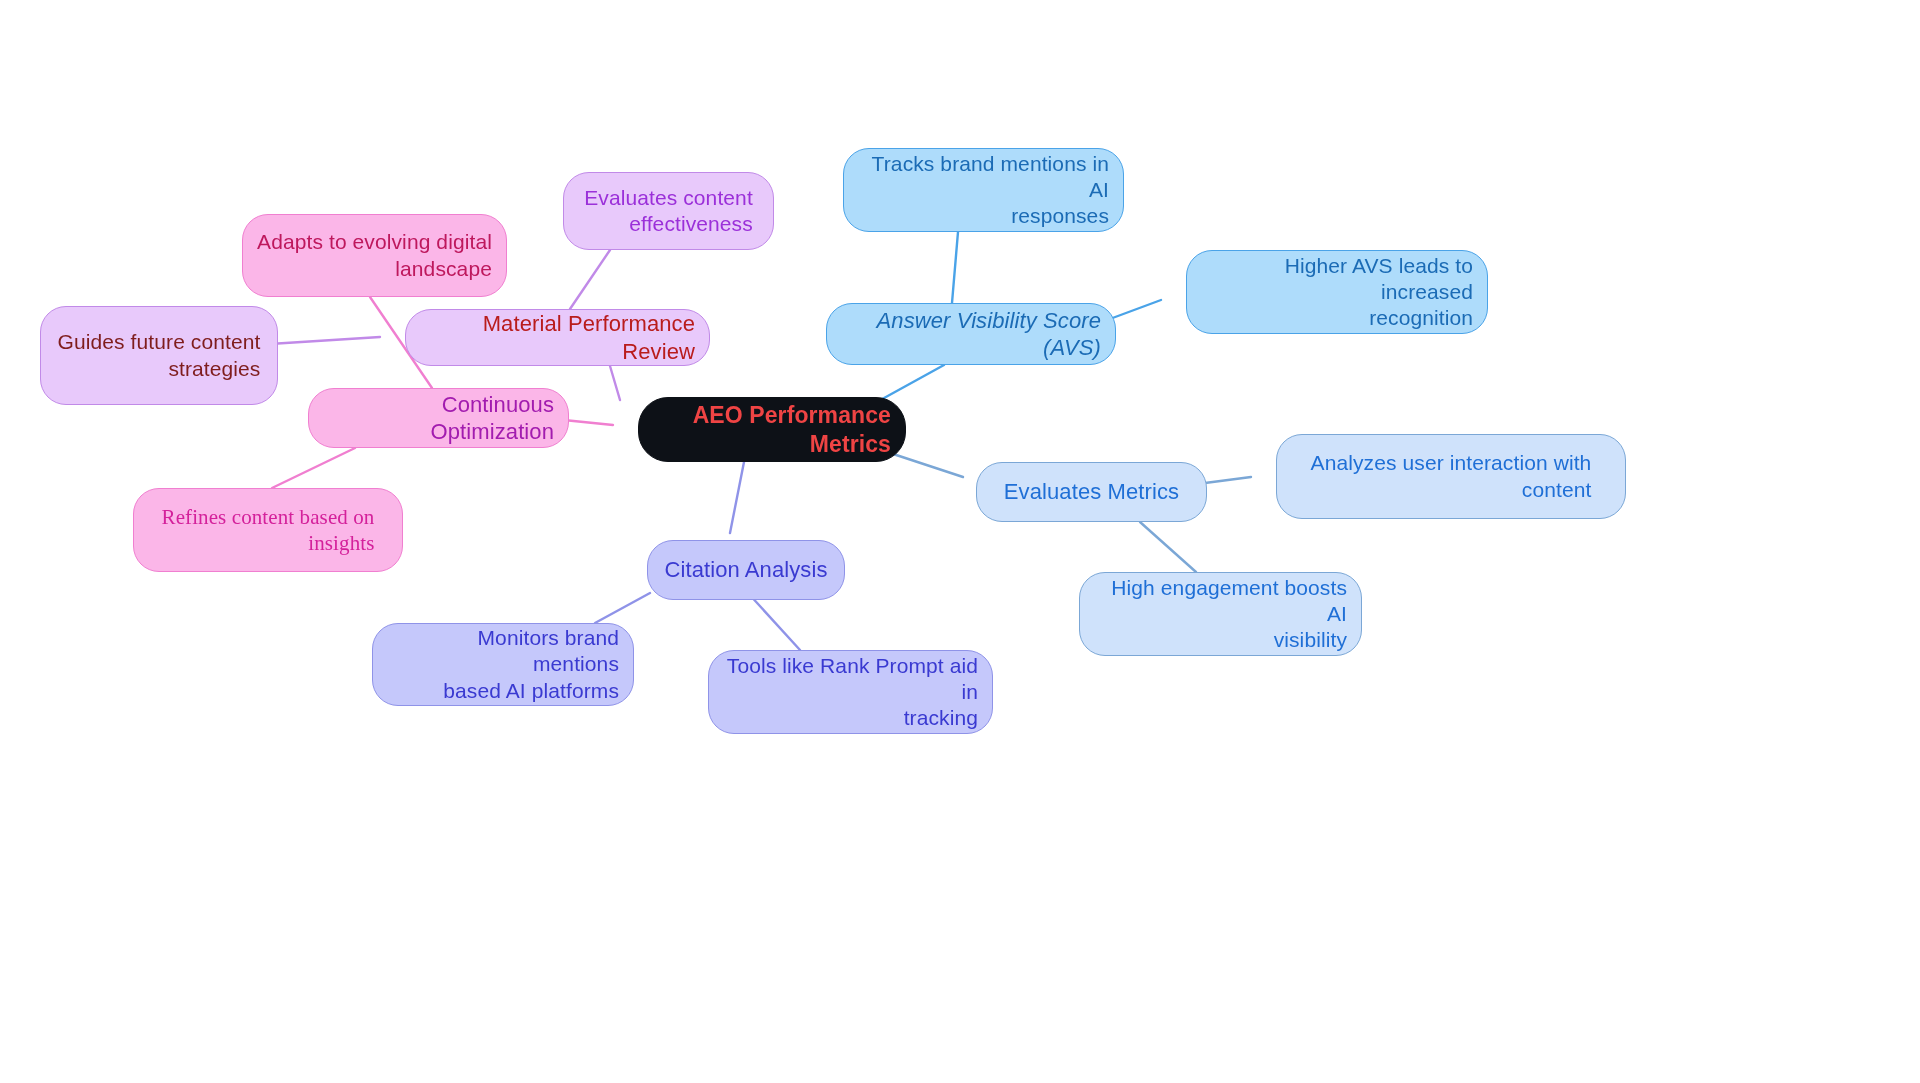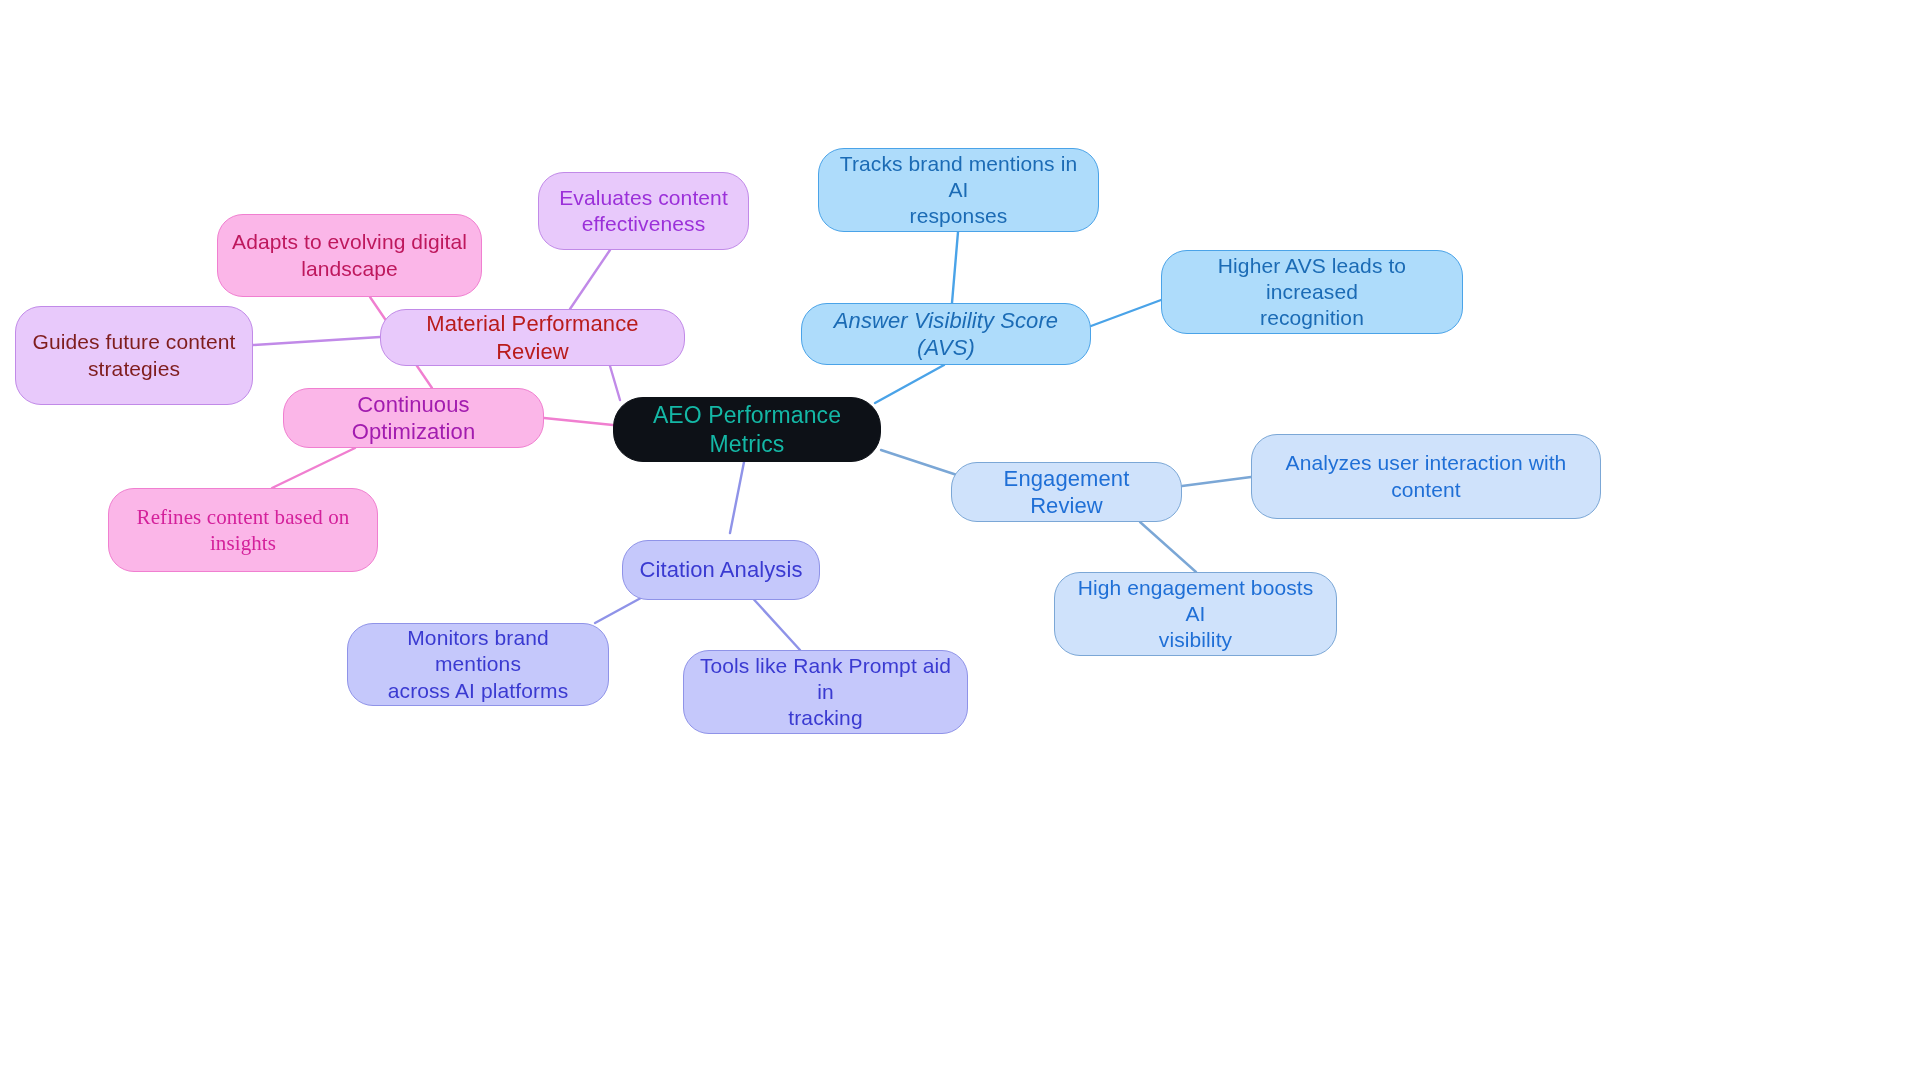--- a/index.html
+++ b/index.html
@@ -24,28 +24,29 @@
     width: 1920px;
     height: 1083px;
     pointer-events: none;
   }
   .node {
     position: absolute;
     box-sizing: border-box;
     display: flex;
     align-items: center;
     justify-content: center;
-    text-align: center;
+    text-align: right;
     border-style: solid;
     border-width: 1px;
     border-radius: 26px;
     padding: 6px 14px;
     line-height: 1.24;
     letter-spacing: 0.1px;
     white-space: pre-line;
+    margin-left: 25px;
   }
   .node.root {
     border-radius: 30px;
     border-width: 1px;
     font-size: 23px;
   }
   .node.branch { font-size: 22px; }
   .node.leaf   { font-size: 21px; }
 </style>
 </head>
@@ -63,34 +64,34 @@
       <line x1="650" y1="593" x2="595" y2="623" stroke="#8f93e8" stroke-width="2.4" stroke-linecap="round"></line>
       <line x1="748" y1="593" x2="800" y2="650" stroke="#8f93e8" stroke-width="2.4" stroke-linecap="round"></line>
       <line x1="613" y1="425" x2="544" y2="418" stroke="#f07fd0" stroke-width="2.4" stroke-linecap="round"></line>
       <line x1="432" y1="388" x2="370" y2="297" stroke="#f07fd0" stroke-width="2.4" stroke-linecap="round"></line>
       <line x1="355" y1="448" x2="272" y2="488" stroke="#f07fd0" stroke-width="2.4" stroke-linecap="round"></line>
       <line x1="620" y1="400" x2="610" y2="366" stroke="#c18ae8" stroke-width="2.4" stroke-linecap="round"></line>
       <line x1="570" y1="309" x2="610" y2="250" stroke="#c18ae8" stroke-width="2.4" stroke-linecap="round"></line>
       <line x1="380" y1="337" x2="253" y2="345" stroke="#c18ae8" stroke-width="2.4" stroke-linecap="round"></line>
     </svg>
   <div id="nodes">
-      <div class="node root" style="left: 613px; top: 397px; width: 268px; height: 65px; background: rgb(13, 17, 23); border-color: rgb(13, 17, 23); color: #14b8a6;">AEO Performance Metrics</div>
+      <div class="node root" style="left: 613px; top: 397px; width: 268px; height: 65px; background: rgb(13, 17, 23); border-color: rgb(13, 17, 23); color: #ef4444; font-weight: bold;">AEO Performance Metrics</div>
       <div class="node branch" style="left: 801px; top: 303px; width: 290px; height: 62px; background: rgb(174, 220, 251); border-color: rgb(74, 163, 232); color: rgb(27, 107, 181); font-style: italic;">Answer Visibility Score (AVS)</div>
       <div class="node leaf" style="left: 818px; top: 148px; width: 281px; height: 84px; background: rgb(174, 220, 251); border-color: rgb(74, 163, 232); color: rgb(27, 107, 181);">Tracks brand mentions in AI
 responses</div>
       <div class="node leaf" style="left: 1161px; top: 250px; width: 302px; height: 84px; background: rgb(174, 220, 251); border-color: rgb(74, 163, 232); color: rgb(27, 107, 181);">Higher AVS leads to increased
 recognition</div>
-      <div class="node branch" style="left: 951px; top: 462px; width: 231px; height: 60px; background: rgb(207, 226, 251); border-color: rgb(123, 167, 214); color: rgb(31, 111, 214);">Engagement Review</div>
+      <div class="node branch" style="left: 951px; top: 462px; width: 231px; height: 60px; background: rgb(207, 226, 251); border-color: rgb(123, 167, 214); color: rgb(31, 111, 214);">Evaluates Metrics</div>
       <div class="node leaf" style="left: 1251px; top: 434px; width: 350px; height: 85px; background: rgb(207, 226, 251); border-color: rgb(123, 167, 214); color: rgb(31, 111, 214);">Analyzes user interaction with
 content</div>
       <div class="node leaf" style="left: 1054px; top: 572px; width: 283px; height: 84px; background: rgb(207, 226, 251); border-color: rgb(123, 167, 214); color: rgb(31, 111, 214);">High engagement boosts AI
 visibility</div>
       <div class="node branch" style="left: 622px; top: 540px; width: 198px; height: 60px; background: rgb(197, 200, 251); border-color: rgb(143, 147, 232); color: rgb(58, 58, 209);">Citation Analysis</div>
       <div class="node leaf" style="left: 347px; top: 623px; width: 262px; height: 83px; background: rgb(197, 200, 251); border-color: rgb(143, 147, 232); color: rgb(58, 58, 209);">Monitors brand mentions
-across AI platforms</div>
+based AI platforms</div>
       <div class="node leaf" style="left: 683px; top: 650px; width: 285px; height: 84px; background: rgb(197, 200, 251); border-color: rgb(143, 147, 232); color: rgb(58, 58, 209);">Tools like Rank Prompt aid in
 tracking</div>
       <div class="node branch" style="left: 283px; top: 388px; width: 261px; height: 60px; background: rgb(251, 182, 232); border-color: rgb(240, 127, 208); color: #a21caf;">Continuous Optimization</div>
       <div class="node leaf" style="left: 217px; top: 214px; width: 265px; height: 83px; background: rgb(251, 182, 232); border-color: rgb(240, 127, 208); color: #be185d;">Adapts to evolving digital
 landscape</div>
       <div class="node leaf" style="left: 108px; top: 488px; width: 270px; height: 84px; background: rgb(251, 182, 232); border-color: rgb(240, 127, 208); color: rgb(212, 33, 155); font-family: Liberation Serif, serif;">Refines content based on
 insights</div>
       <div class="node branch" style="left: 380px; top: 309px; width: 305px; height: 57px; background: rgb(232, 201, 251); border-color: rgb(193, 138, 232); color: #b91c1c;">Material Performance Review</div>
       <div class="node leaf" style="left: 538px; top: 172px; width: 211px; height: 78px; background: rgb(232, 201, 251); border-color: rgb(193, 138, 232); color: rgb(155, 48, 217);">Evaluates content
 effectiveness</div>

